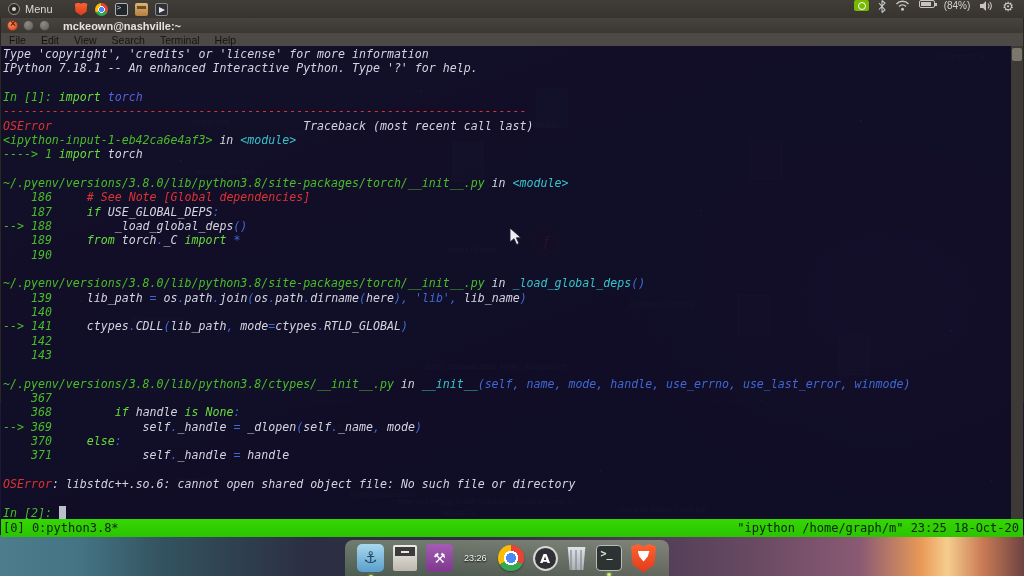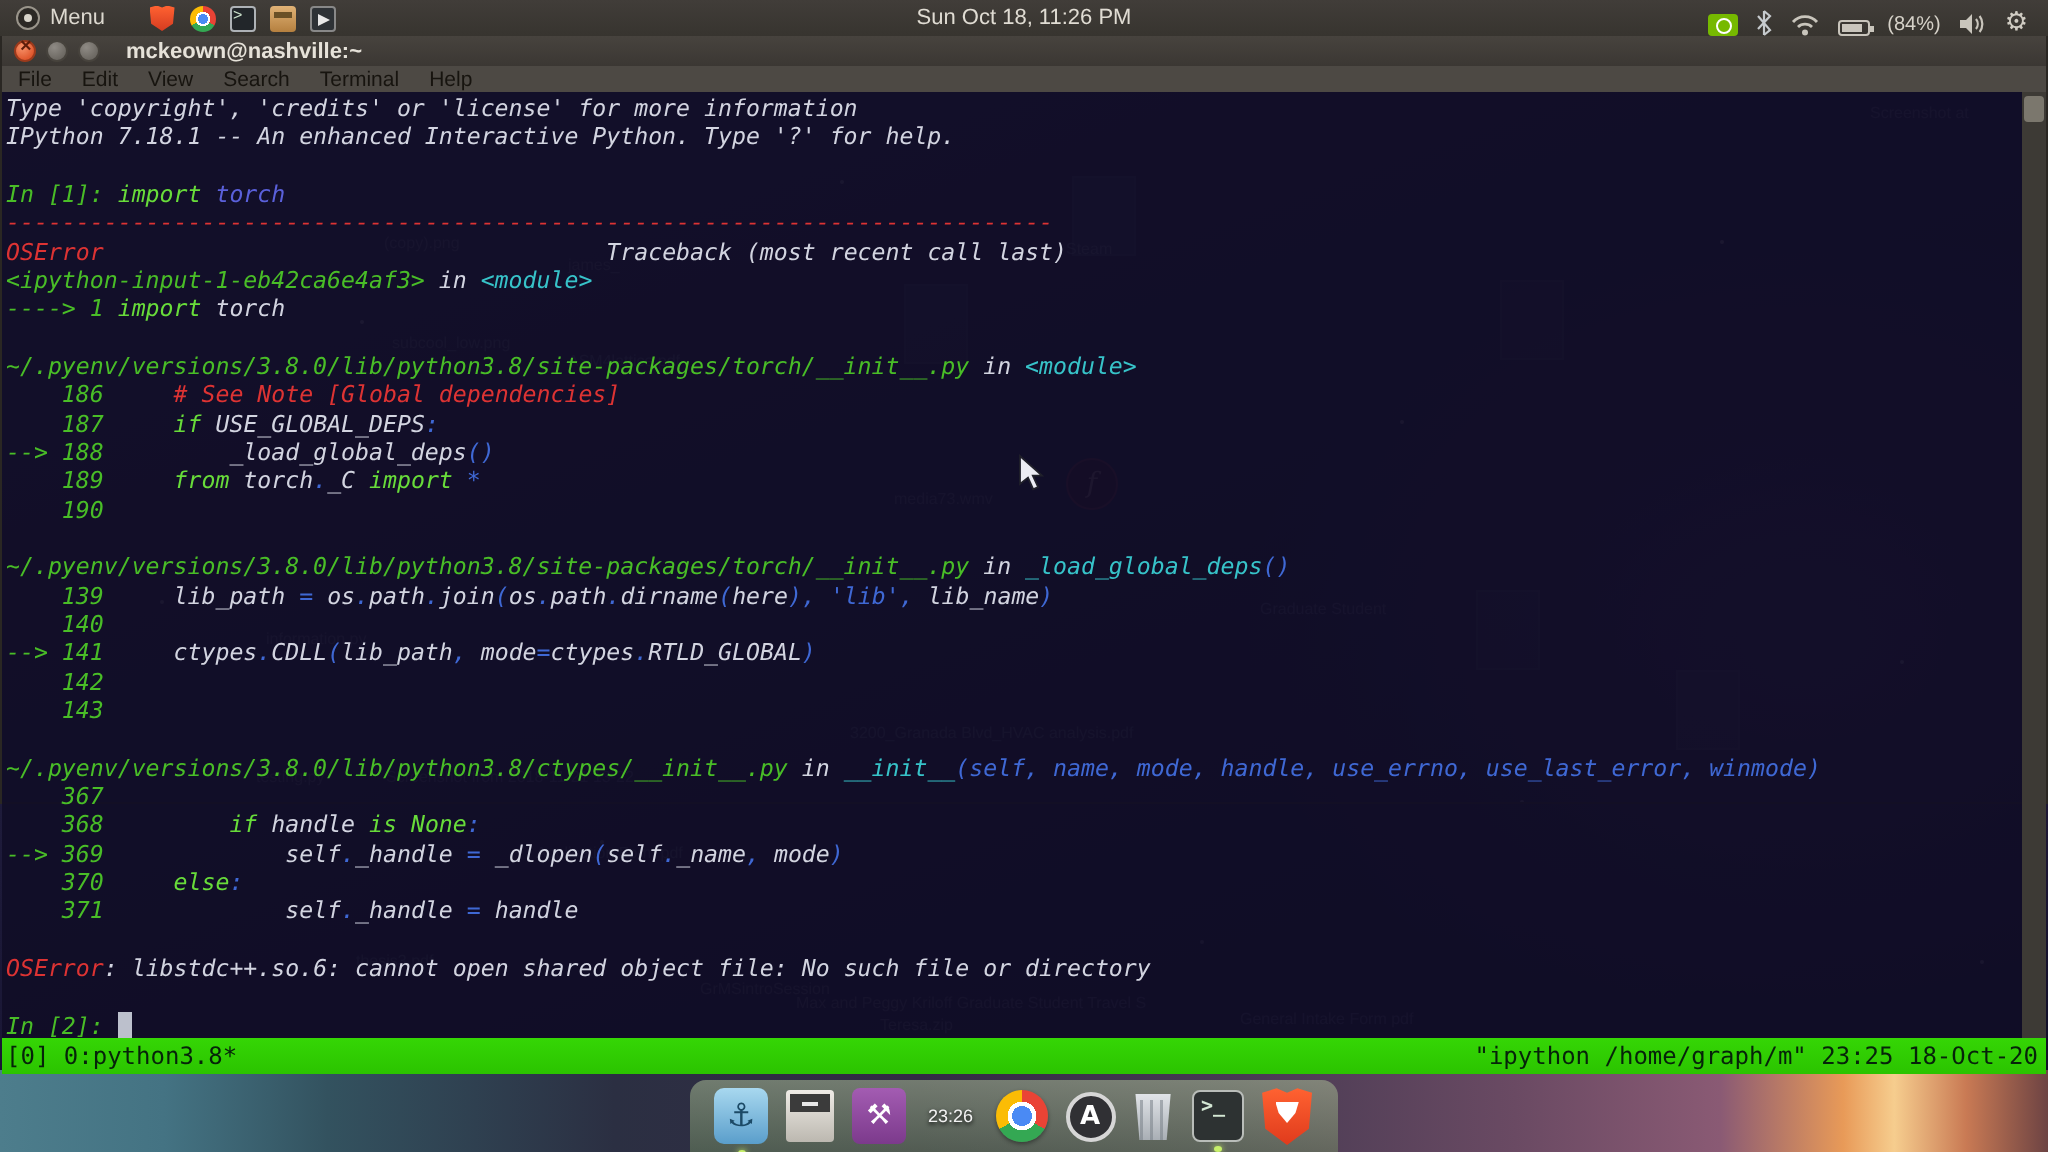--- a/index.html
+++ b/index.html
@@ -52,21 +52,21 @@
     background: radial-gradient(circle,#4a8af4 0 2.5px,#ffffff 2.5px 3.6px, rgba(0,0,0,0) 3.6px),
       conic-gradient(from 0deg,#ea4335 0 120deg,#34a853 120deg 240deg,#fbbc05 240deg 360deg); }
   .mi-terminal { background:#22262a; border:1px solid #aeb2b6; border-radius:2px; }
   .mi-terminal::after { content:">"; position:absolute; left:1px; top:-1px; color:#cde4cd; font-size:8px; }
   .mi-files { background:linear-gradient(#e0b276,#b5803f); border-radius:2px; }
   .mi-files::after { content:""; position:absolute; left:2px; top:3px; right:2px; height:3px; background:#6a5026; }
   .mi-remote { background:#2e3236; border:1px solid #888; border-radius:2px; }
   .mi-remote::after { content:""; position:absolute; left:3px; top:3px;
     border-left:6px solid #e8e8e8; border-top:3px solid transparent; border-bottom:3px solid transparent; }
   .panel-clock { position:absolute; left:0; right:0; text-align:center; font-size:11px; color:#e0dcd3; pointer-events:none; }
-  .tray { margin-left:auto; display:flex; align-items:flex-end; gap:9px; padding-right:10px; height:100%; }
+  .tray { margin-left:auto; display:flex; align-items:flex-start; gap:9px; padding-right:10px; height:100%; }
   .tray svg { display:block; }
   .nvidia-icon { width:15px; height:11px; background:#76b900; border-radius:2px; position:relative; }
   .nvidia-icon::after { content:""; position:absolute; left:4px; top:2px; width:6px; height:6px;
     border:1.5px solid #fff; border-radius:50%; }
   .battery-icon { width:16px; height:8px; border:1px solid #c9c5bc; border-radius:2px; position:relative; }
   .battery-icon::before { content:""; position:absolute; left:1px; top:1px; bottom:1px; width:10px; background:#c9c5bc; }
   .battery-icon::after { content:""; position:absolute; right:-3px; top:2px; width:2px; height:3px; background:#c9c5bc; }
   .battery-text { font-size:10px; color:#d5d1c8; }
   .gear-glyph { color:#d0ccc3; font-size:13px; line-height:13px; font-family:"DejaVu Sans", sans-serif; }
 
@@ -177,21 +177,20 @@
     <span class="menu-logo"></span>
     <span>Menu</span>
   </div>
   <div class="panel-apps">
       <div class="mini mi-brave"></div>
       <div class="mini mi-chrome"></div>
       <div class="mini mi-terminal"></div>
       <div class="mini mi-files"></div>
       <div class="mini mi-remote"></div>
     </div>
-  <div class="panel-clock">Sun Oct 18, 11:26 PM</div>
   <div class="tray">
     <span class="nvidia-icon"></span>
     <svg width="8" height="13" viewBox="0 0 8 13">
       <path d="M4 0.5 L4 12.5 M4 0.5 L7 3 L1 9.5 M4 12.5 L7 10 L1 3" stroke="#c6cacd" stroke-width="1.1" fill="none"></path>
     </svg>
     <svg width="15" height="11" viewBox="0 0 15 11">
       <path d="M1.5 4 A8 8 0 0 1 13.5 4" stroke="#c9c5bc" stroke-width="1.4" fill="none"></path>
       <path d="M4 6.5 A5 5 0 0 1 11 6.5" stroke="#c9c5bc" stroke-width="1.4" fill="none"></path>
       <circle cx="7.5" cy="9.3" r="1.5" fill="#c9c5bc"></circle>
     </svg>

